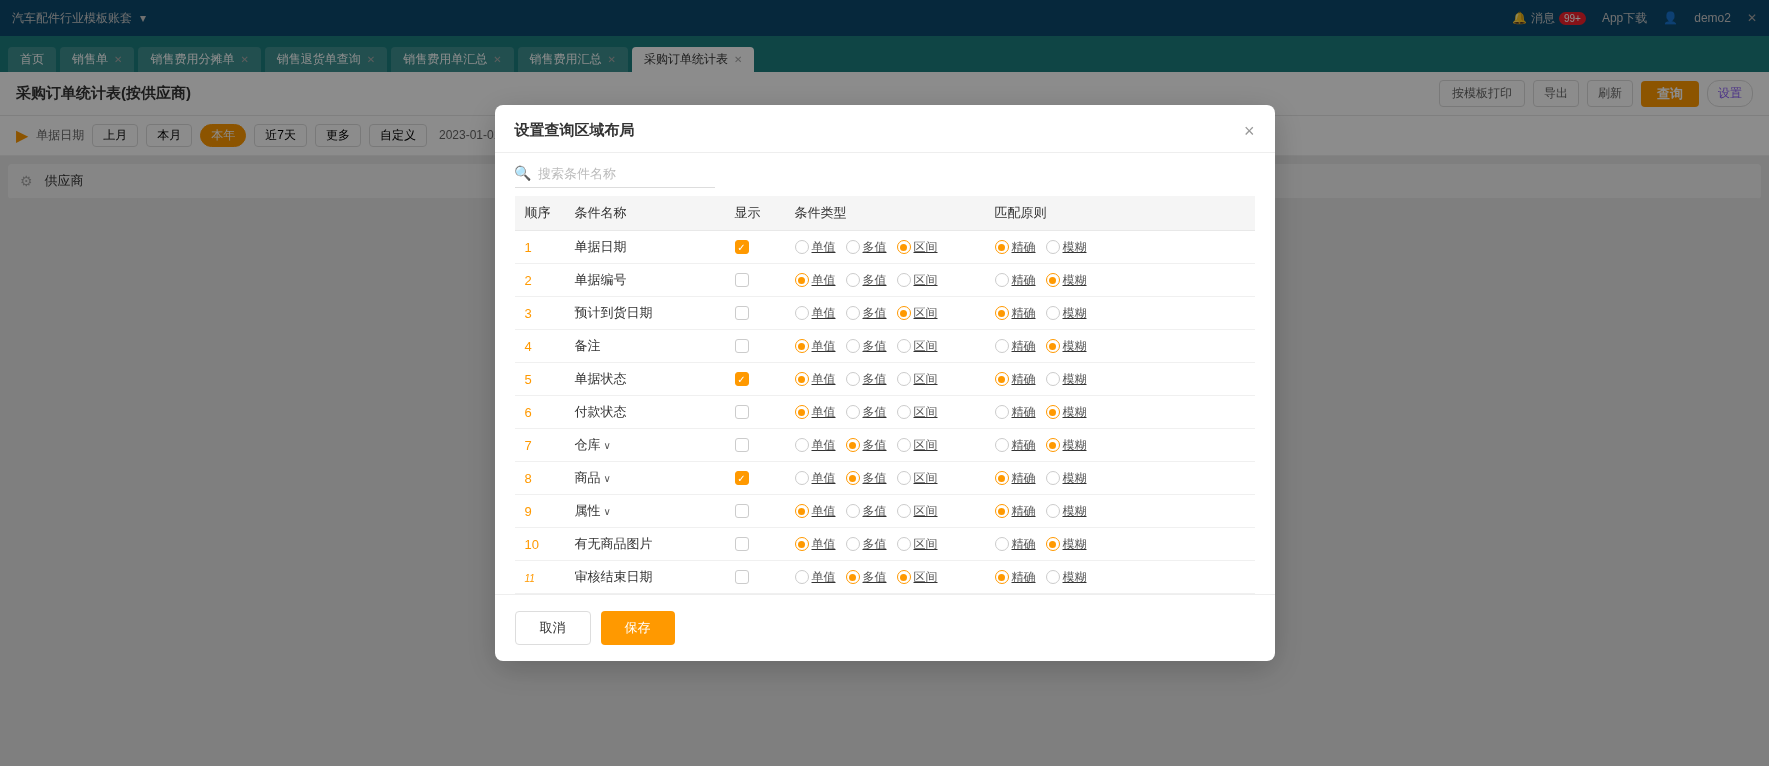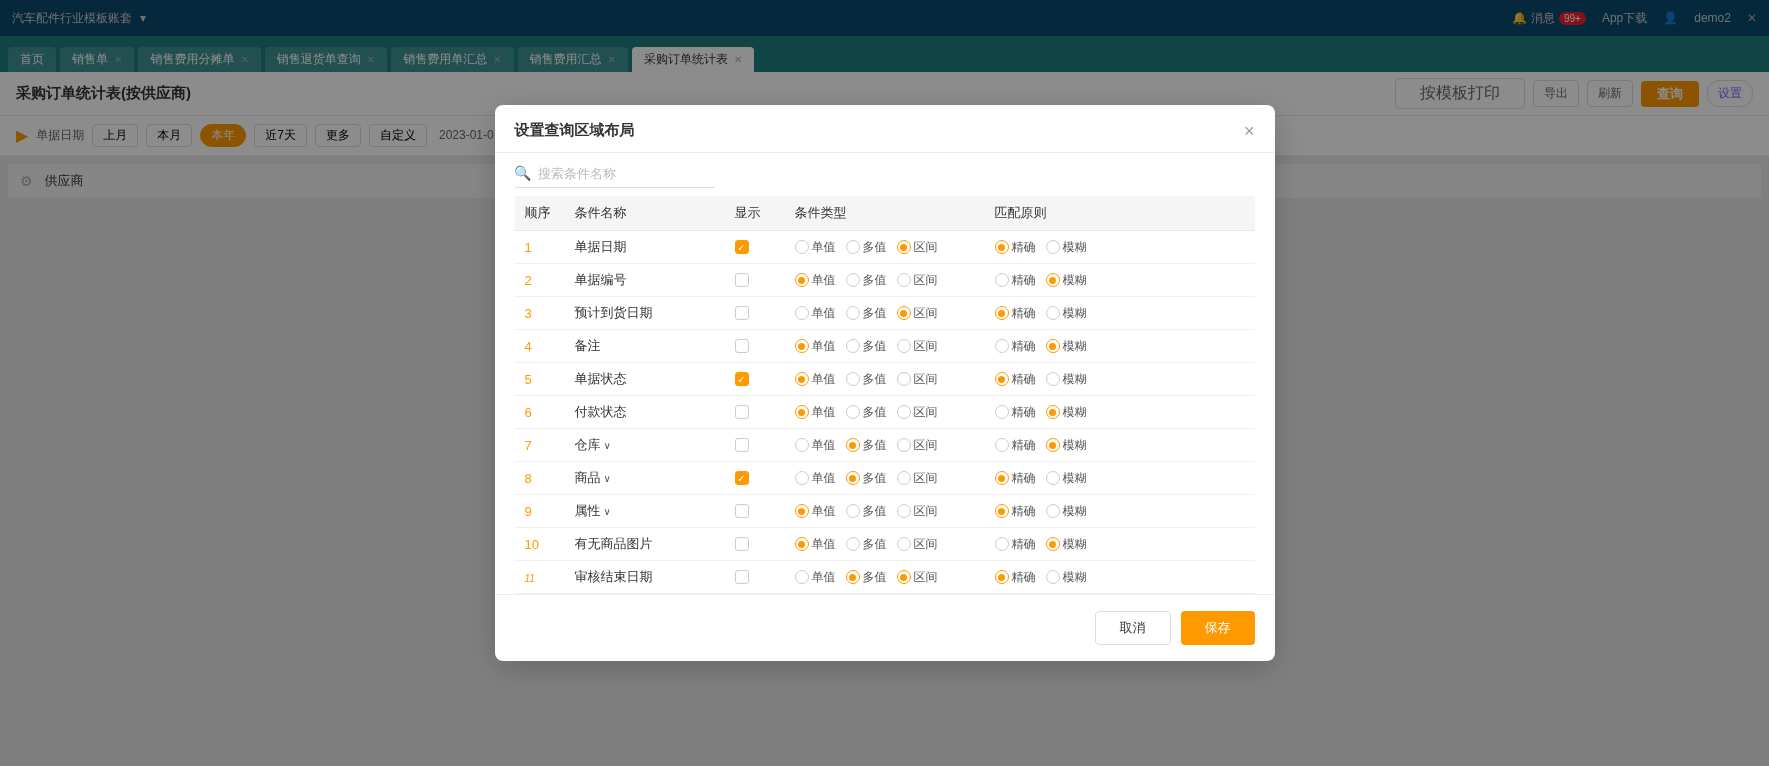--- a/index.html
+++ b/index.html
@@ -57,21 +57,21 @@
       height: 44px;
       background: #fff;
       display: flex;
       align-items: center;
       justify-content: space-between;
       padding: 0 16px;
       border-bottom: 1px solid #e8e8e8;
     }
     .page-title { font-size: 15px; font-weight: bold; color: #333; }
     .page-actions { display: flex; align-items: center; gap: 8px; }
-    .btn-print { background: #fff; border: 1px solid #ddd; color: #666; padding: 4px 24px; border-radius: 4px; cursor: pointer; font-size: 16px; display: flex; align-items: center; gap: 4px; }
+    .btn-print { background: #fff; border: 1px solid #ddd; color: #666; padding: 4px 12px; border-radius: 4px; cursor: pointer; font-size: 12px; display: flex; align-items: center; gap: 4px; }
     .btn-export { background: #fff; border: 1px solid #ddd; color: #666; padding: 4px 10px; border-radius: 4px; cursor: pointer; font-size: 12px; }
     .btn-refresh { background: #fff; border: 1px solid #ddd; color: #666; padding: 4px 10px; border-radius: 4px; cursor: pointer; font-size: 12px; }
     .btn-query { background: #f90; border: none; color: #fff; padding: 4px 16px; border-radius: 4px; cursor: pointer; font-size: 13px; font-weight: bold; }
     .btn-settings { background: #fff; border: 1px solid #ddd; color: #8b5cf6; padding: 4px 10px; border-radius: 12px; cursor: pointer; font-size: 12px; }
 
     
     .filter-bar {
       background: #fff;
       padding: 8px 16px;
       display: flex;
@@ -202,21 +202,21 @@
     }
     .conditions-table tbody tr td {
       padding: 7px 10px;
       border-bottom: 1px solid #f0f0f0;
       font-size: 13px;
       color: #333;
       vertical-align: middle;
     }
 
     
-    .radio-group { display: flex; align-items: center; gap: 10px; }
+    .radio-group { display: flex; align-items: center; gap: 10px; text-decoration: underline; }
     .radio-option { display: flex; align-items: center; gap: 3px; cursor: pointer; font-size: 12px; color: #555; }
     .radio-circle {
       width: 14px; height: 14px; border-radius: 50%;
       border: 1.5px solid #ccc;
       display: flex; align-items: center; justify-content: center;
     }
     .radio-circle.checked {
       border-color: #f90;
     }
     .radio-circle.checked::after {
@@ -242,21 +242,21 @@
 
     
     .conditions-table::-webkit-scrollbar { width: 6px; }
     .conditions-table::-webkit-scrollbar-track { background: #f5f5f5; }
     .conditions-table::-webkit-scrollbar-thumb { background: #ccc; border-radius: 3px; }
 
     
     .modal-footer {
       padding: 16px 20px;
       display: flex;
-      justify-content: flex-end;
+      justify-content: flex-start;
       gap: 10px;
       border-top: 1px solid #eee;
     }
     .btn-cancel {
       background: #fff;
       border: 1px solid #ddd;
       color: #333;
       padding: 7px 24px;
       border-radius: 4px;
       cursor: pointer;

